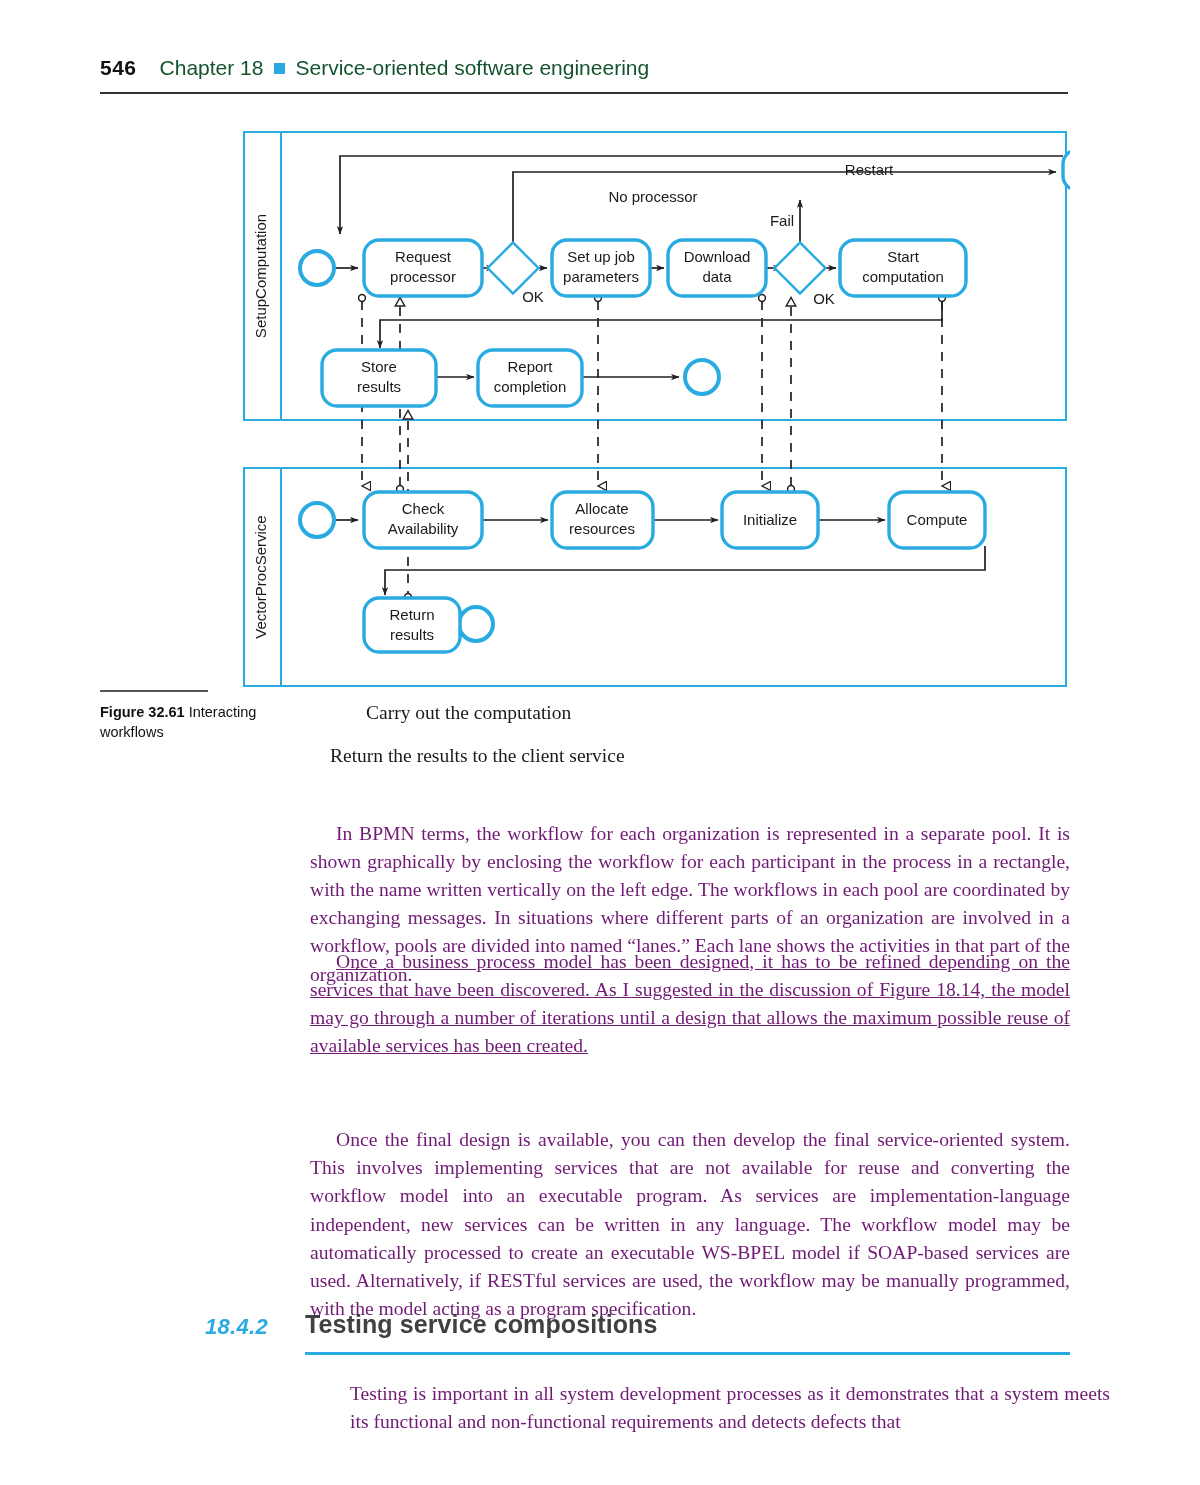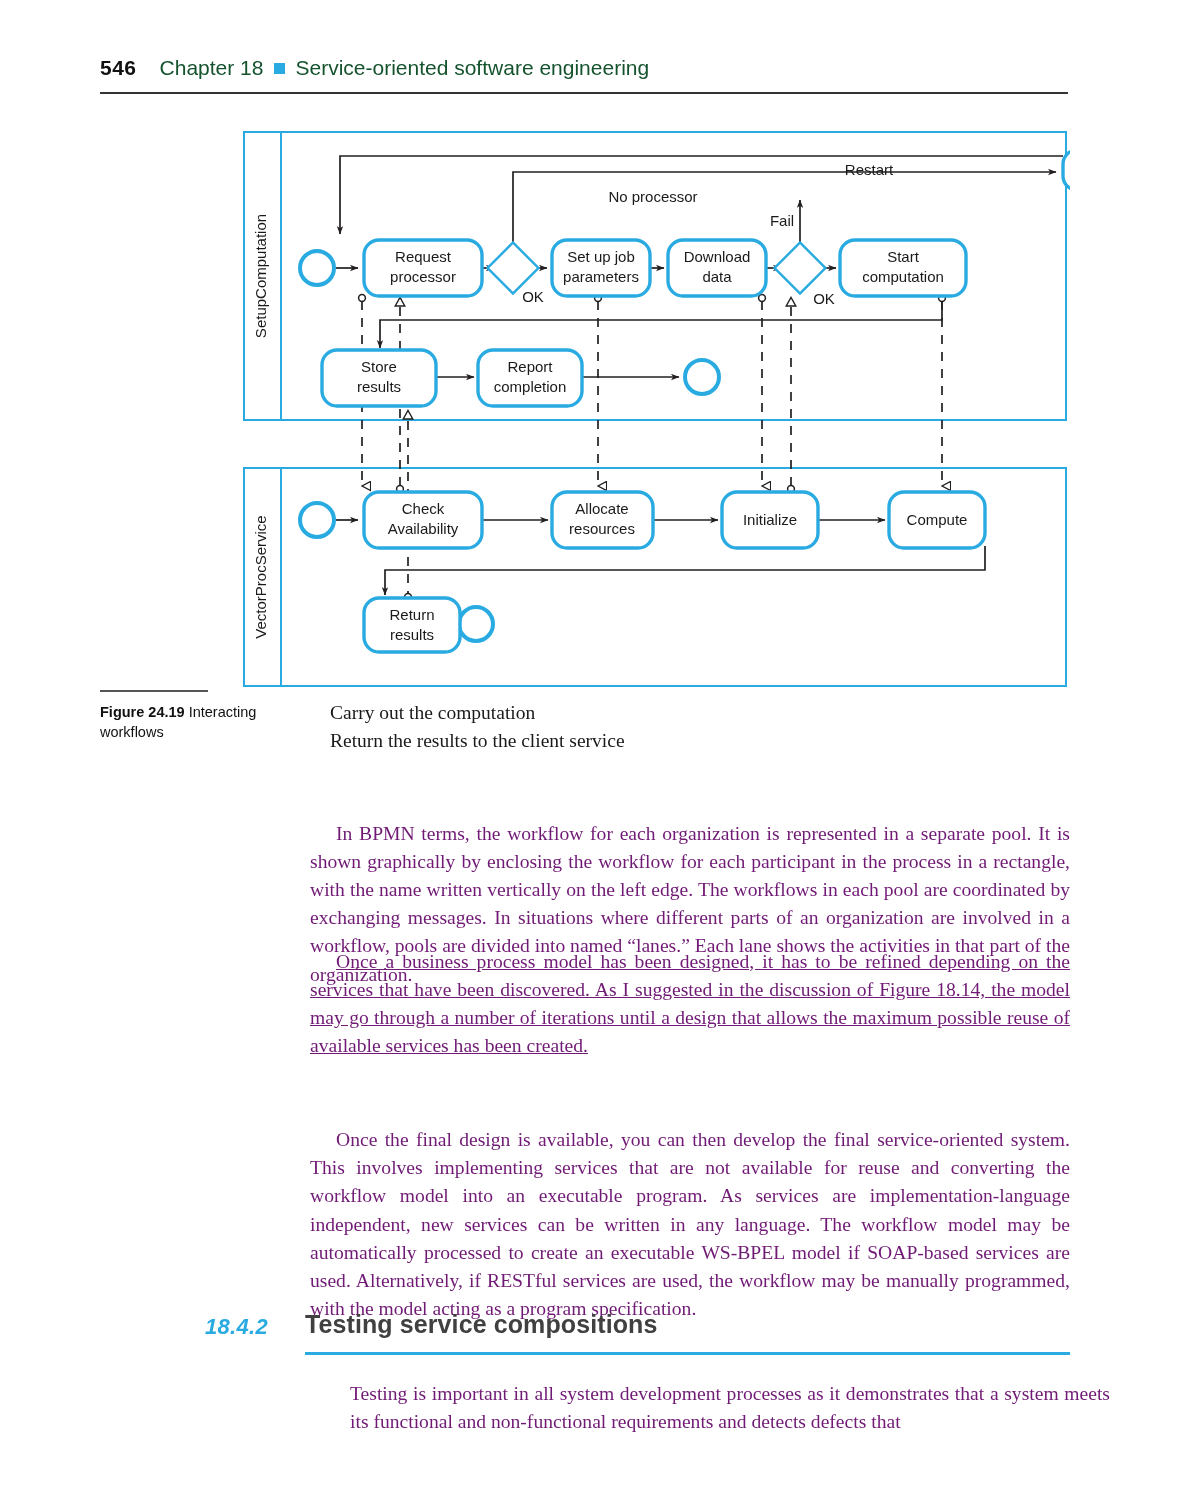--- a/index.html
+++ b/index.html
@@ -31,22 +31,22 @@
     position:absolute;left:100px;top:703px;width:215px;
     font-family:"Liberation Sans", sans-serif;font-size:14.5px;line-height:1.35;color:#111;
   }
   .figcap b{font-weight:bold;}
 
   
   .cont{
     position:absolute;left:330px;width:740px;
     font-size:19.5px;line-height:1.0;color:#1a1a1a;
   }
-  .cont1{top:703px;}
-  .cont2{top:731px;}
+  .cont1{top:703px;margin-left:36px;}
+  .cont2{top:746px;}
 
   
   .para{
     position:absolute;left:310px;width:760px;
     font-size:19.6px;line-height:28.2px;color:#701a75;
     text-align:justify;
   }
   .para .ind{display:inline-block;width:26px;}
   .p1{top:800px;}
   .p2{top:928px;text-decoration:underline;}
@@ -259,21 +259,21 @@
       <g>
         <rect x="124" y="468" width="96" height="54" rx="15" ry="15" fill="#fff" stroke="#29ABE2" stroke-width="3.4"></rect>
         <text x="172" y="490" text-anchor="middle" font-family="Liberation Sans, sans-serif" font-size="15" fill="#1a1a1a">Return</text>
         <text x="172" y="510" text-anchor="middle" font-family="Liberation Sans, sans-serif" font-size="15" fill="#1a1a1a">results</text>
       </g>
     </svg>
   </div>
 
   <div class="capdash"></div>
   <div class="figcap">
-    <b>Figure 24.19</b>
+    <b>Figure 32.61</b>
     <span>Interacting workflows</span>
   </div>
 
   <div class="cont cont1">Carry out the computation</div>
   <div class="cont cont2">Return the results to the client service</div>
 
   <p class="para p1"><span class="ind"></span><span>In BPMN terms, the workflow for each organization is represented in a separate pool. It is shown graphically by enclosing the workflow for each participant in the process in a rectangle, with the name written vertically on the left edge. The workflows in each pool are coordinated by exchanging messages. In situations where different parts of an organization are involved in a workflow, pools are divided into named “lanes.” Each lane shows the activities in that part of the organization.</span></p>
   <p class="para p2"><span class="ind"></span><span>Once a business process model has been designed, it has to be refined depending on the services that have been discovered. As I suggested in the discussion of Figure 18.14, the model may go through a number of iterations until a design that allows the maximum possible reuse of available services has been created.</span></p>
   <p class="para p3"><span class="ind"></span><span>Once the final design is available, you can then develop the final service-oriented system. This involves implementing services that are not available for reuse and converting the workflow model into an executable program. As services are implementation-language independent, new services can be written in any language. The workflow model may be automatically processed to create an executable WS-BPEL model if SOAP-based services are used. Alternatively, if RESTful services are used, the workflow may be manually programmed, with the model acting as a program specification.</span></p>
 

